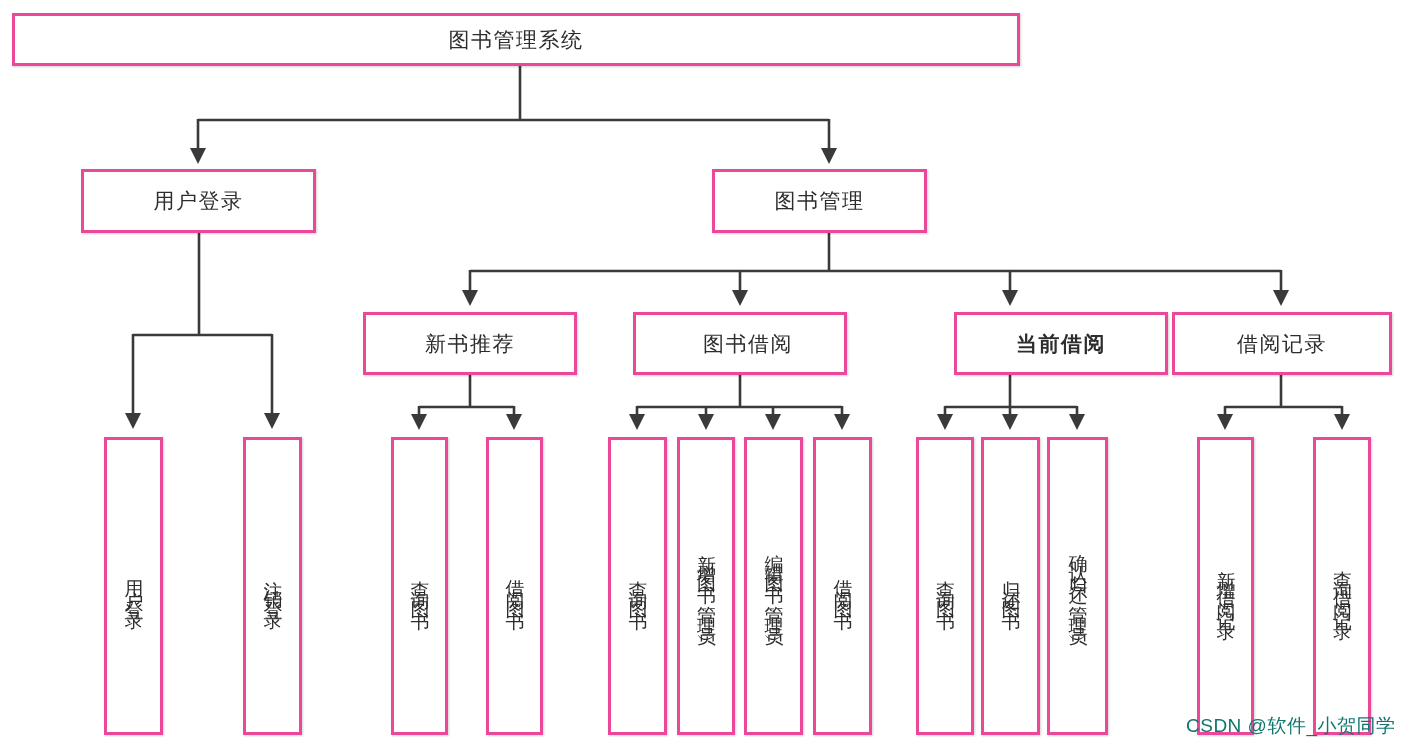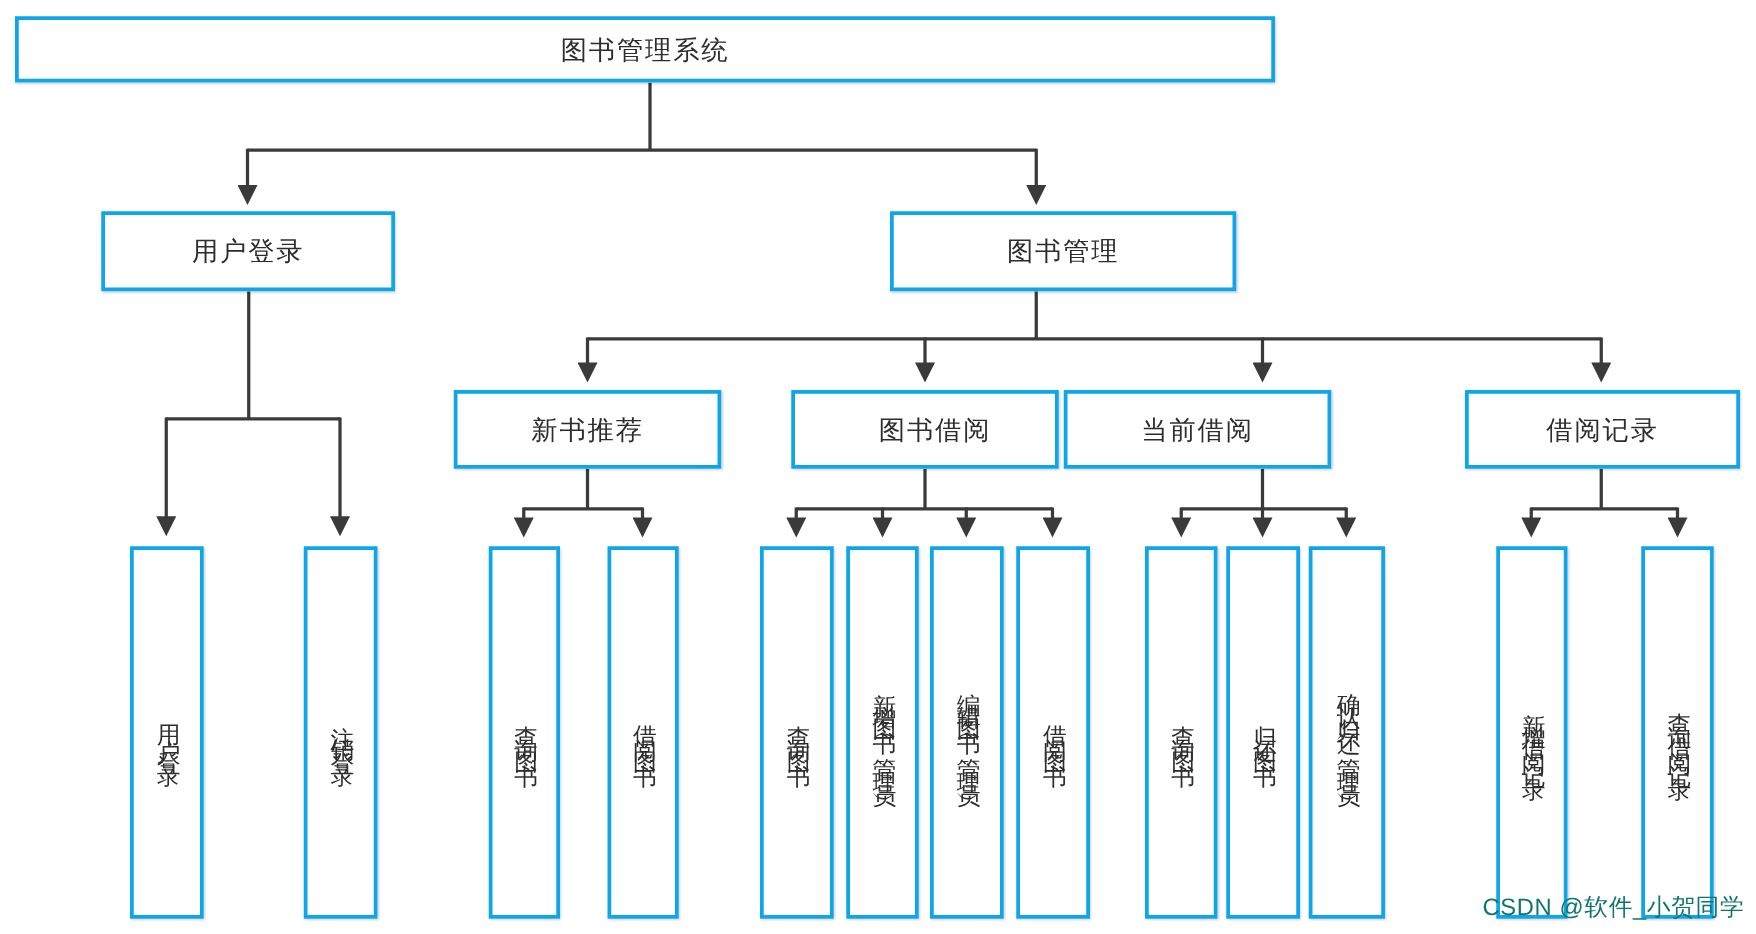--- a/index.html
+++ b/index.html
@@ -13,21 +13,21 @@
     font-family: "Liberation Sans", sans-serif;
   }
   .connectors {
     position: absolute;
     left: 0; top: 0;
     width: 1405px; height: 747px;
   }
   .node {
     position: absolute;
     background: #ffffff;
-    border: 3px solid #0ea5e9;
+    border: 3px solid #ec4899;
     display: flex;
     align-items: center;
     justify-content: center;
     color: #2d2d2d;
     box-shadow: 1px 1px 2px rgba(0,0,0,0.18);
   }
   .hbox { font-size: 21px; letter-spacing: 1.5px; }
   .vbox span {
     writing-mode: vertical-rl;
     text-orientation: mixed;
@@ -101,31 +101,31 @@
     </g>
   </svg>
 
   <div class="node hbox" style="left:12px; top:13px; width:1008px; height:53px;">
     <span>图书管理系统</span>
   </div>
 
   <div class="node hbox" style="left:81px; top:169px; width:235px; height:64px;">
     <span>用户登录</span>
   </div>
-  <div class="node hbox" style="left:712px; top:169px; width:277px; height:64px;">
+  <div class="node hbox" style="left:712px; top:169px; width:215px; height:64px;">
     <span>图书管理</span>
   </div>
 
   <div class="node hbox" style="left:363px; top:312px; width:214px; height:63px;">
     <span>新书推荐</span>
   </div>
   <div class="node hbox" style="left:633px; top:312px; width:214px; height:63px;padding-left:16px;">
     <span>图书借阅</span>
   </div>
-  <div class="node hbox" style="left:851px; top:312px; width:214px; height:63px;">
+  <div class="node hbox" style="left:954px; top:312px; width:214px; height:63px;font-weight:bold;">
     <span>当前借阅</span>
   </div>
   <div class="node hbox" style="left:1172px; top:312px; width:220px; height:63px;">
     <span>借阅记录</span>
   </div>
 
   <div class="node vbox" style="left:104px; top:437px; width:59px; height:298px;">
     <span>用户登录</span>
   </div>
   <div class="node vbox" style="left:243px; top:437px; width:59px; height:298px;">

